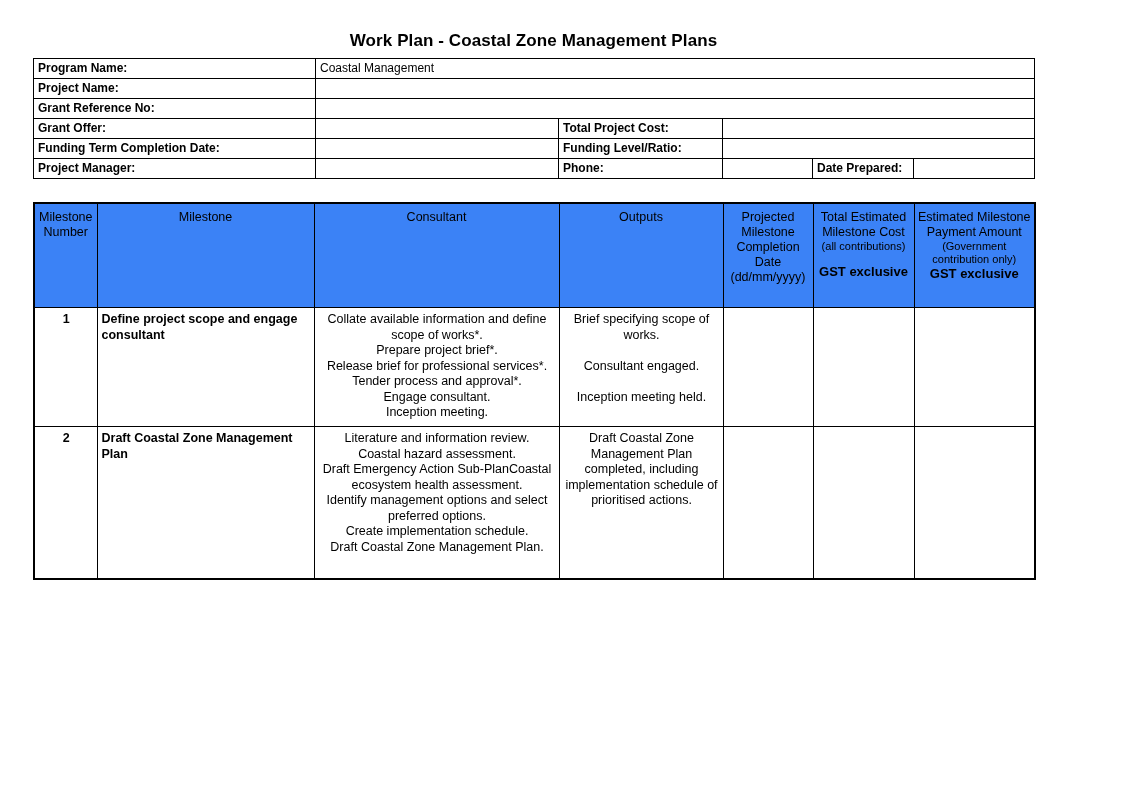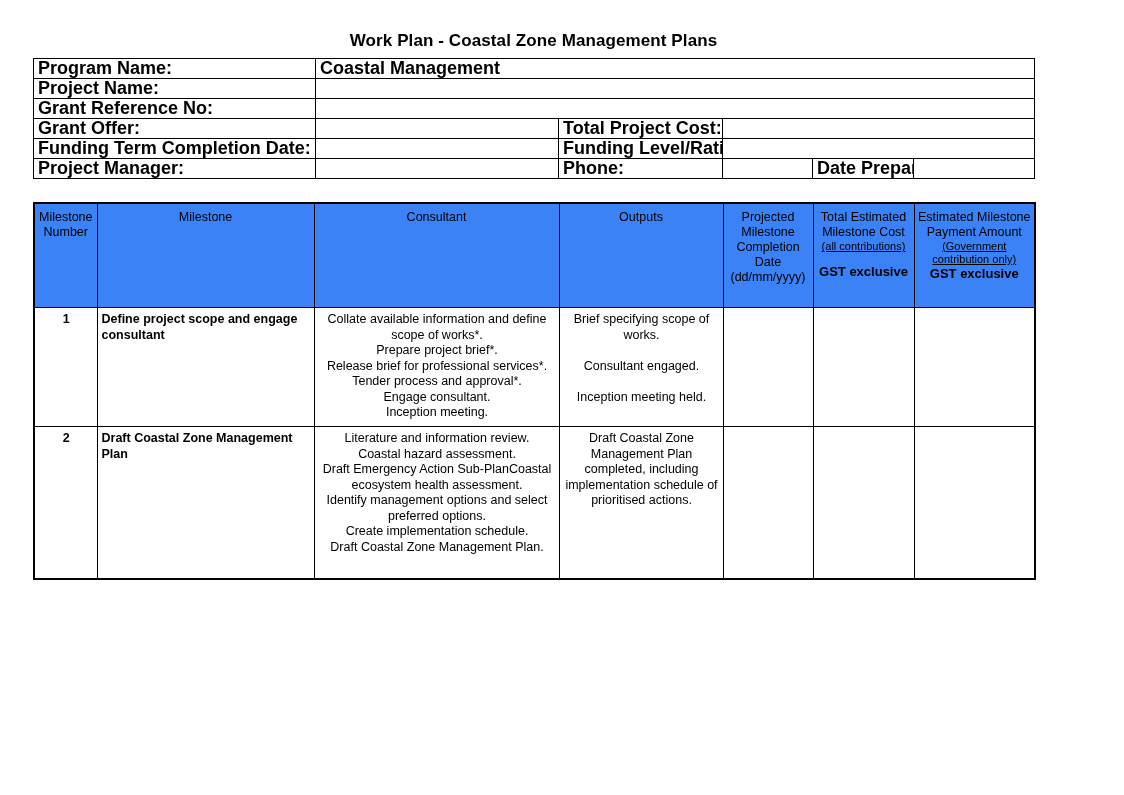--- a/index.html
+++ b/index.html
@@ -44,28 +44,28 @@
     left: 33px;
     top: 58px;
     width: 1001px;
     border-collapse: collapse;
     table-layout: fixed;
   }
   table.info td {
     border: 1px solid #000000;
     height: 19px;
     padding: 0 0 0 4px;
-    font-size: 18px;
+    font-size: 12px;
     line-height: 15px;
     vertical-align: middle;
     overflow: hidden;
     white-space: nowrap;
   }
   td.lbl { font-weight: bold; }
-  td.val { font-weight: bold; }
+  td.val { font-weight: normal; }
 
   
   table.grid {
     position: absolute;
     left: 33px;
     top: 202px;
     width: 1001px;
     border-collapse: collapse;
     table-layout: fixed;
     border: 2px solid #000000;
@@ -84,21 +84,20 @@
     line-height: 15px;
     padding: 6px 2px 2px 2px;
     height: 95px;
     vertical-align: top;
   }
   th.h-small { font-size: 12px; line-height: 14px; }
   .note {
     display: block;
     font-size: 11px;
     line-height: 13px;
-    text-decoration: underline;
   }
   .gst {
     display: block;
     font-size: 13px;
     line-height: 15px;
     font-weight: bold;
   }
   .spacer-line { display: block; height: 11px; }
 
   table.grid tbody td {

